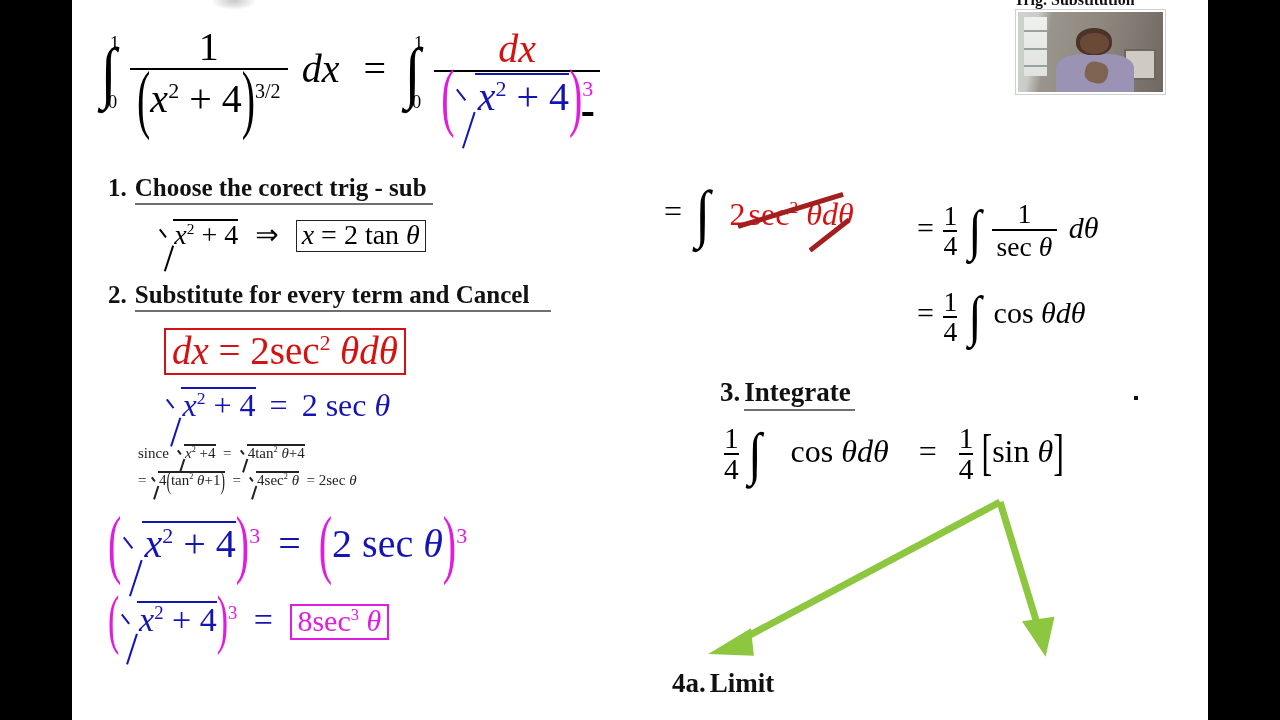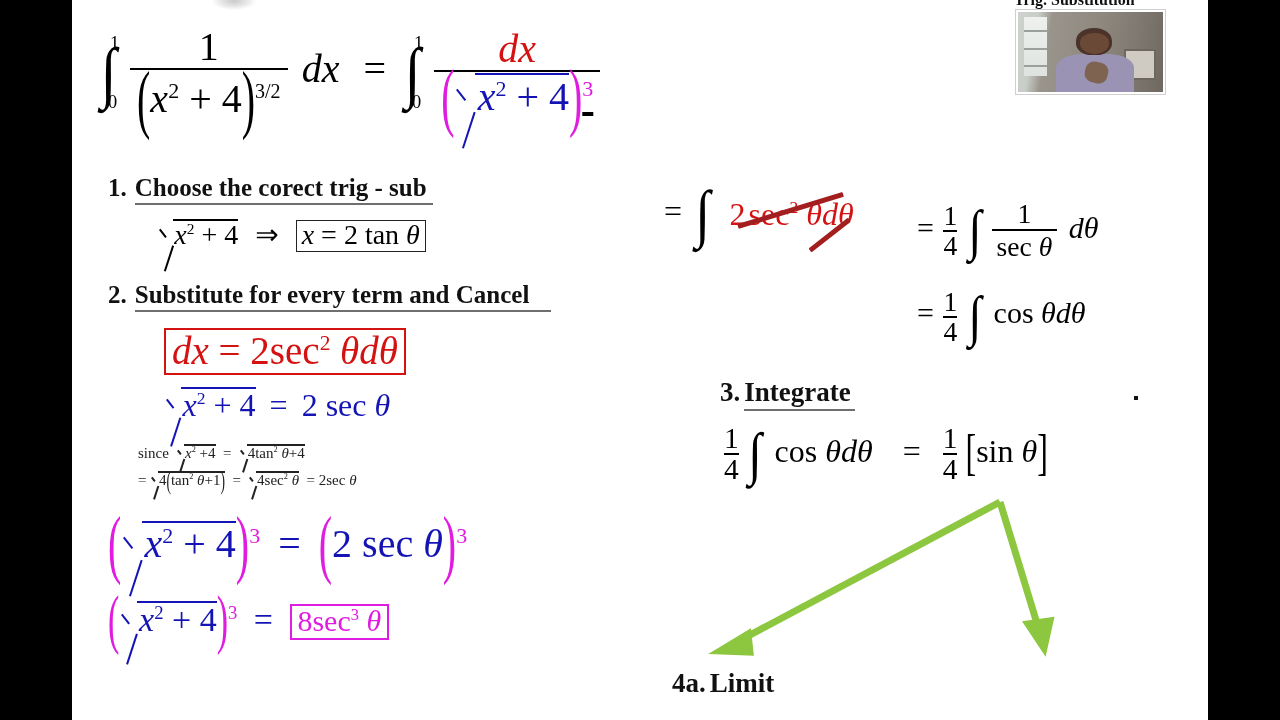--- a/index.html
+++ b/index.html
@@ -304,21 +304,21 @@
       <span class="step" style="font-size:27px;">3.</span>
       <span class="step ul" style="font-size:27px;padding-right:4px;">Integrate</span>
     </div>
 
     <div class="abs math" style="left:652px;top:424px;font-size:32px;">
       <span class="qfrac" style="font-size:.92em;">
         <span class="num">1</span>
         <span class="den">4</span>
       </span>
       <span class="intg" style="font-size:58px;">∫</span>
-      <span style="margin-left:4px;">
+      <span style="margin-left:20px;">
         <span class="up">cos&nbsp;</span><span class="it">θdθ</span>
       </span>
       <span class="up" style="margin:0 14px 0 22px;">=</span>
       <span class="qfrac" style="font-size:.92em;">
         <span class="num">1</span>
         <span class="den">4</span>
       </span>
       <span class="pL" style="transform:scaleY(1.6);">[</span><span><span class="up">sin&nbsp;</span><span class="it">θ</span></span><span class="pR" style="transform:scaleY(1.6);">]</span>
     </div>
 

